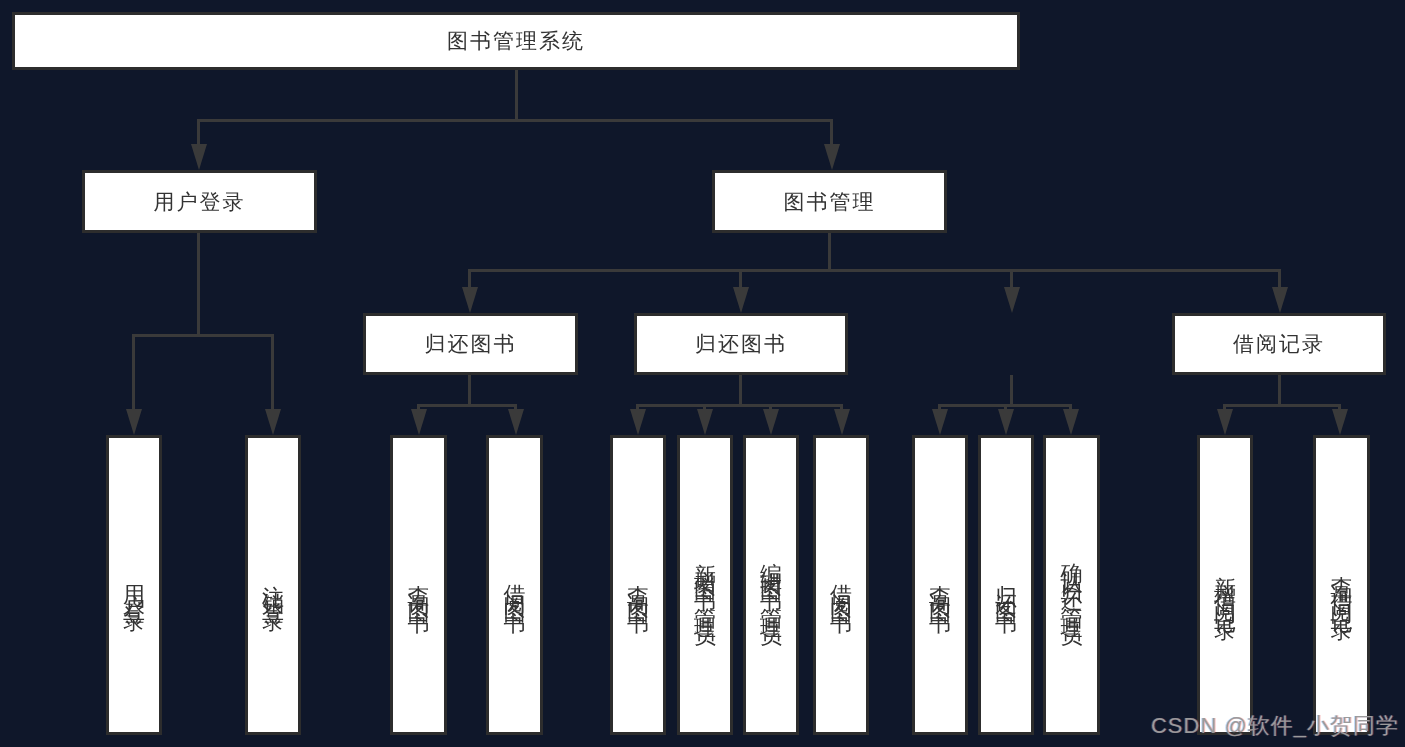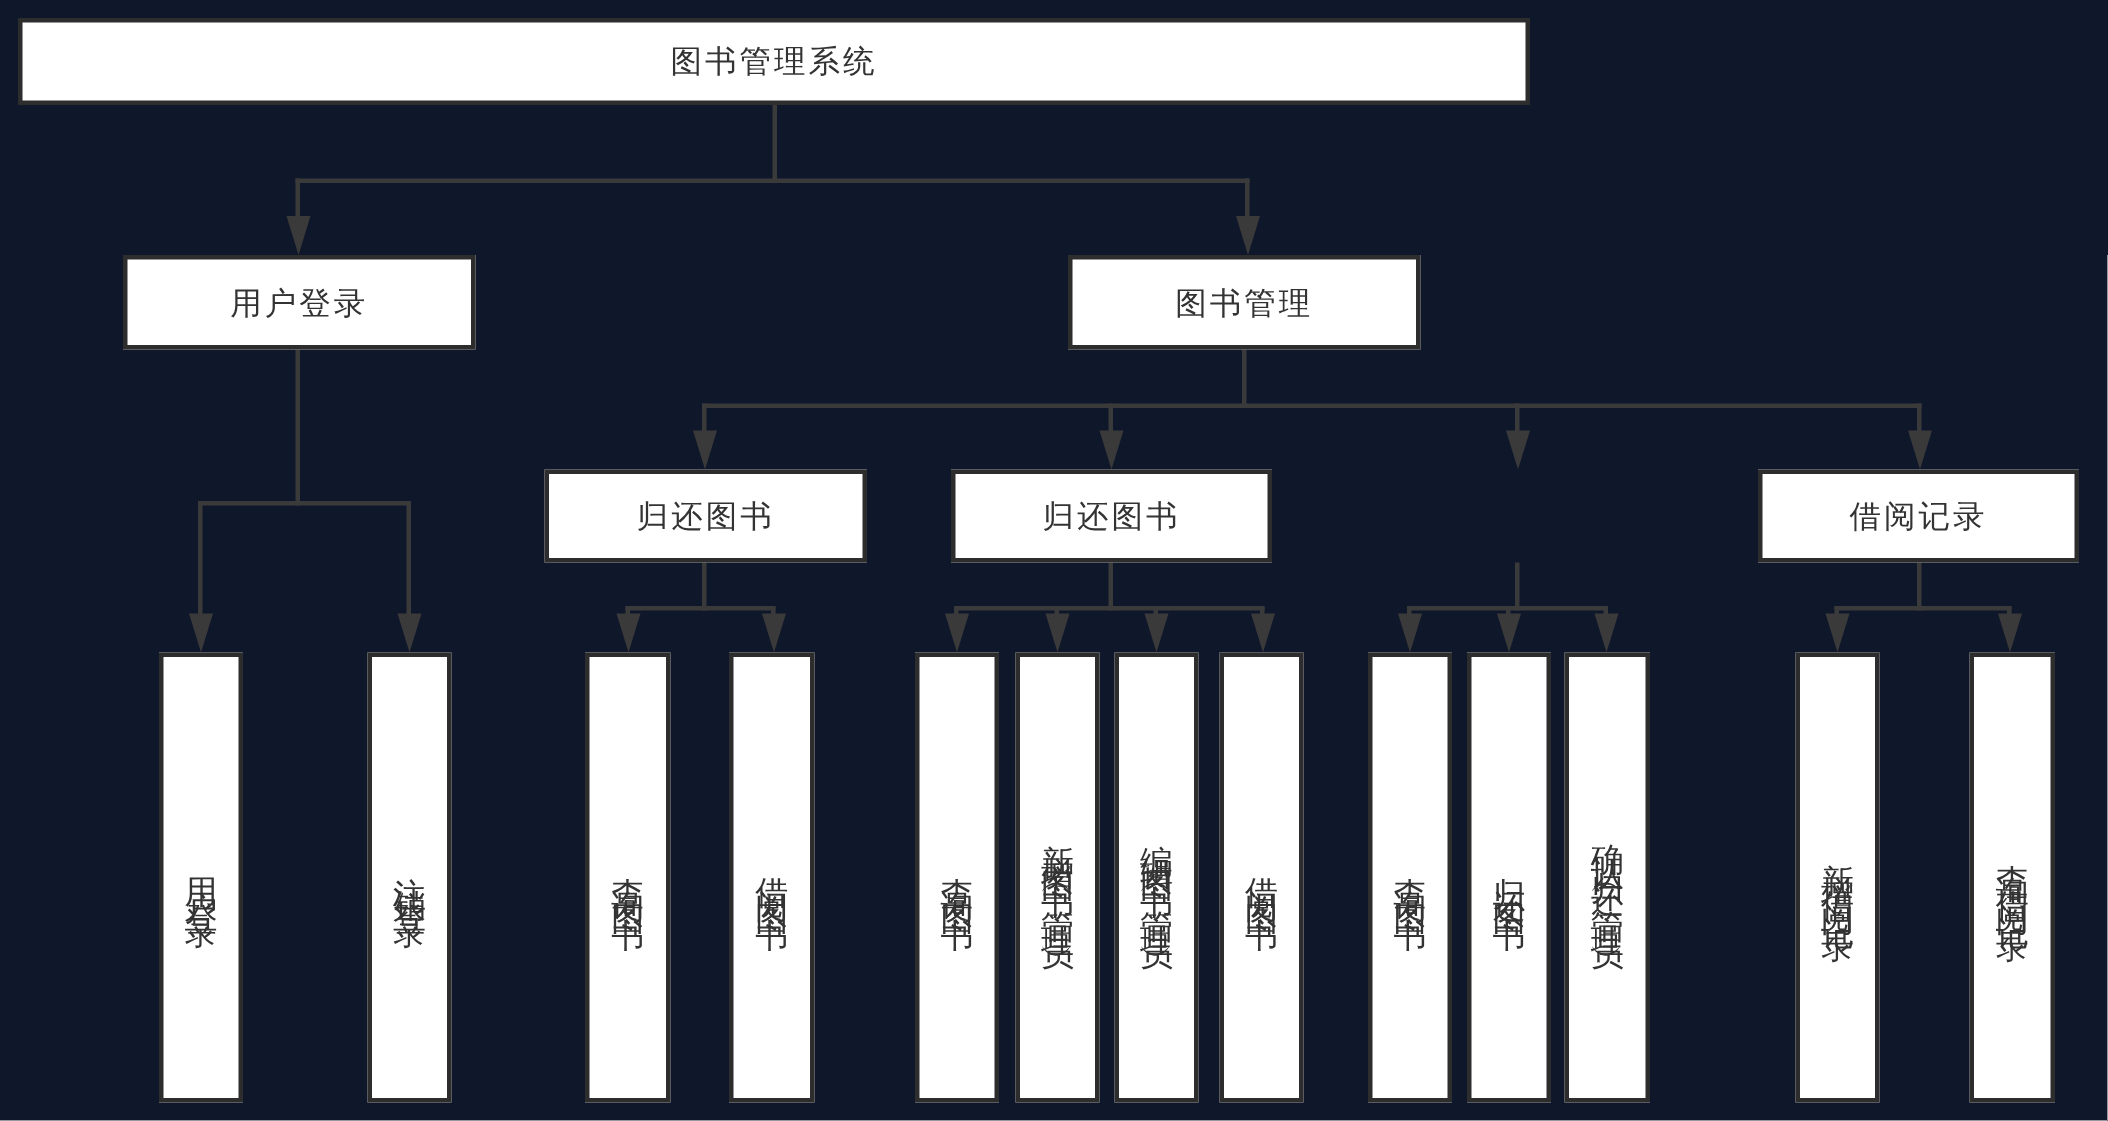--- a/index.html
+++ b/index.html
@@ -137,13 +137,14 @@
   <div class="box vbox" style="left:743px;top:435px;width:56px;height:300px;">编辑图书（管理员）</div>
   <div class="box vbox" style="left:813px;top:435px;width:56px;height:300px;">借阅图书</div>
 
   <div class="box vbox" style="left:912px;top:435px;width:56px;height:300px;">查询图书</div>
   <div class="box vbox" style="left:978px;top:435px;width:56px;height:300px;">归还图书</div>
   <div class="box vbox" style="left:1043px;top:435px;width:57px;height:300px;">确认归还（管理员）</div>
 
   <div class="box vbox" style="left:1197px;top:435px;width:56px;height:300px;">新增借阅记录</div>
   <div class="box vbox" style="left:1313px;top:435px;width:57px;height:300px;">查询借阅记录</div>
 
+  <div class="watermark">CSDN @软件_小贺同学</div>
 </div>
 
 </body></html>

